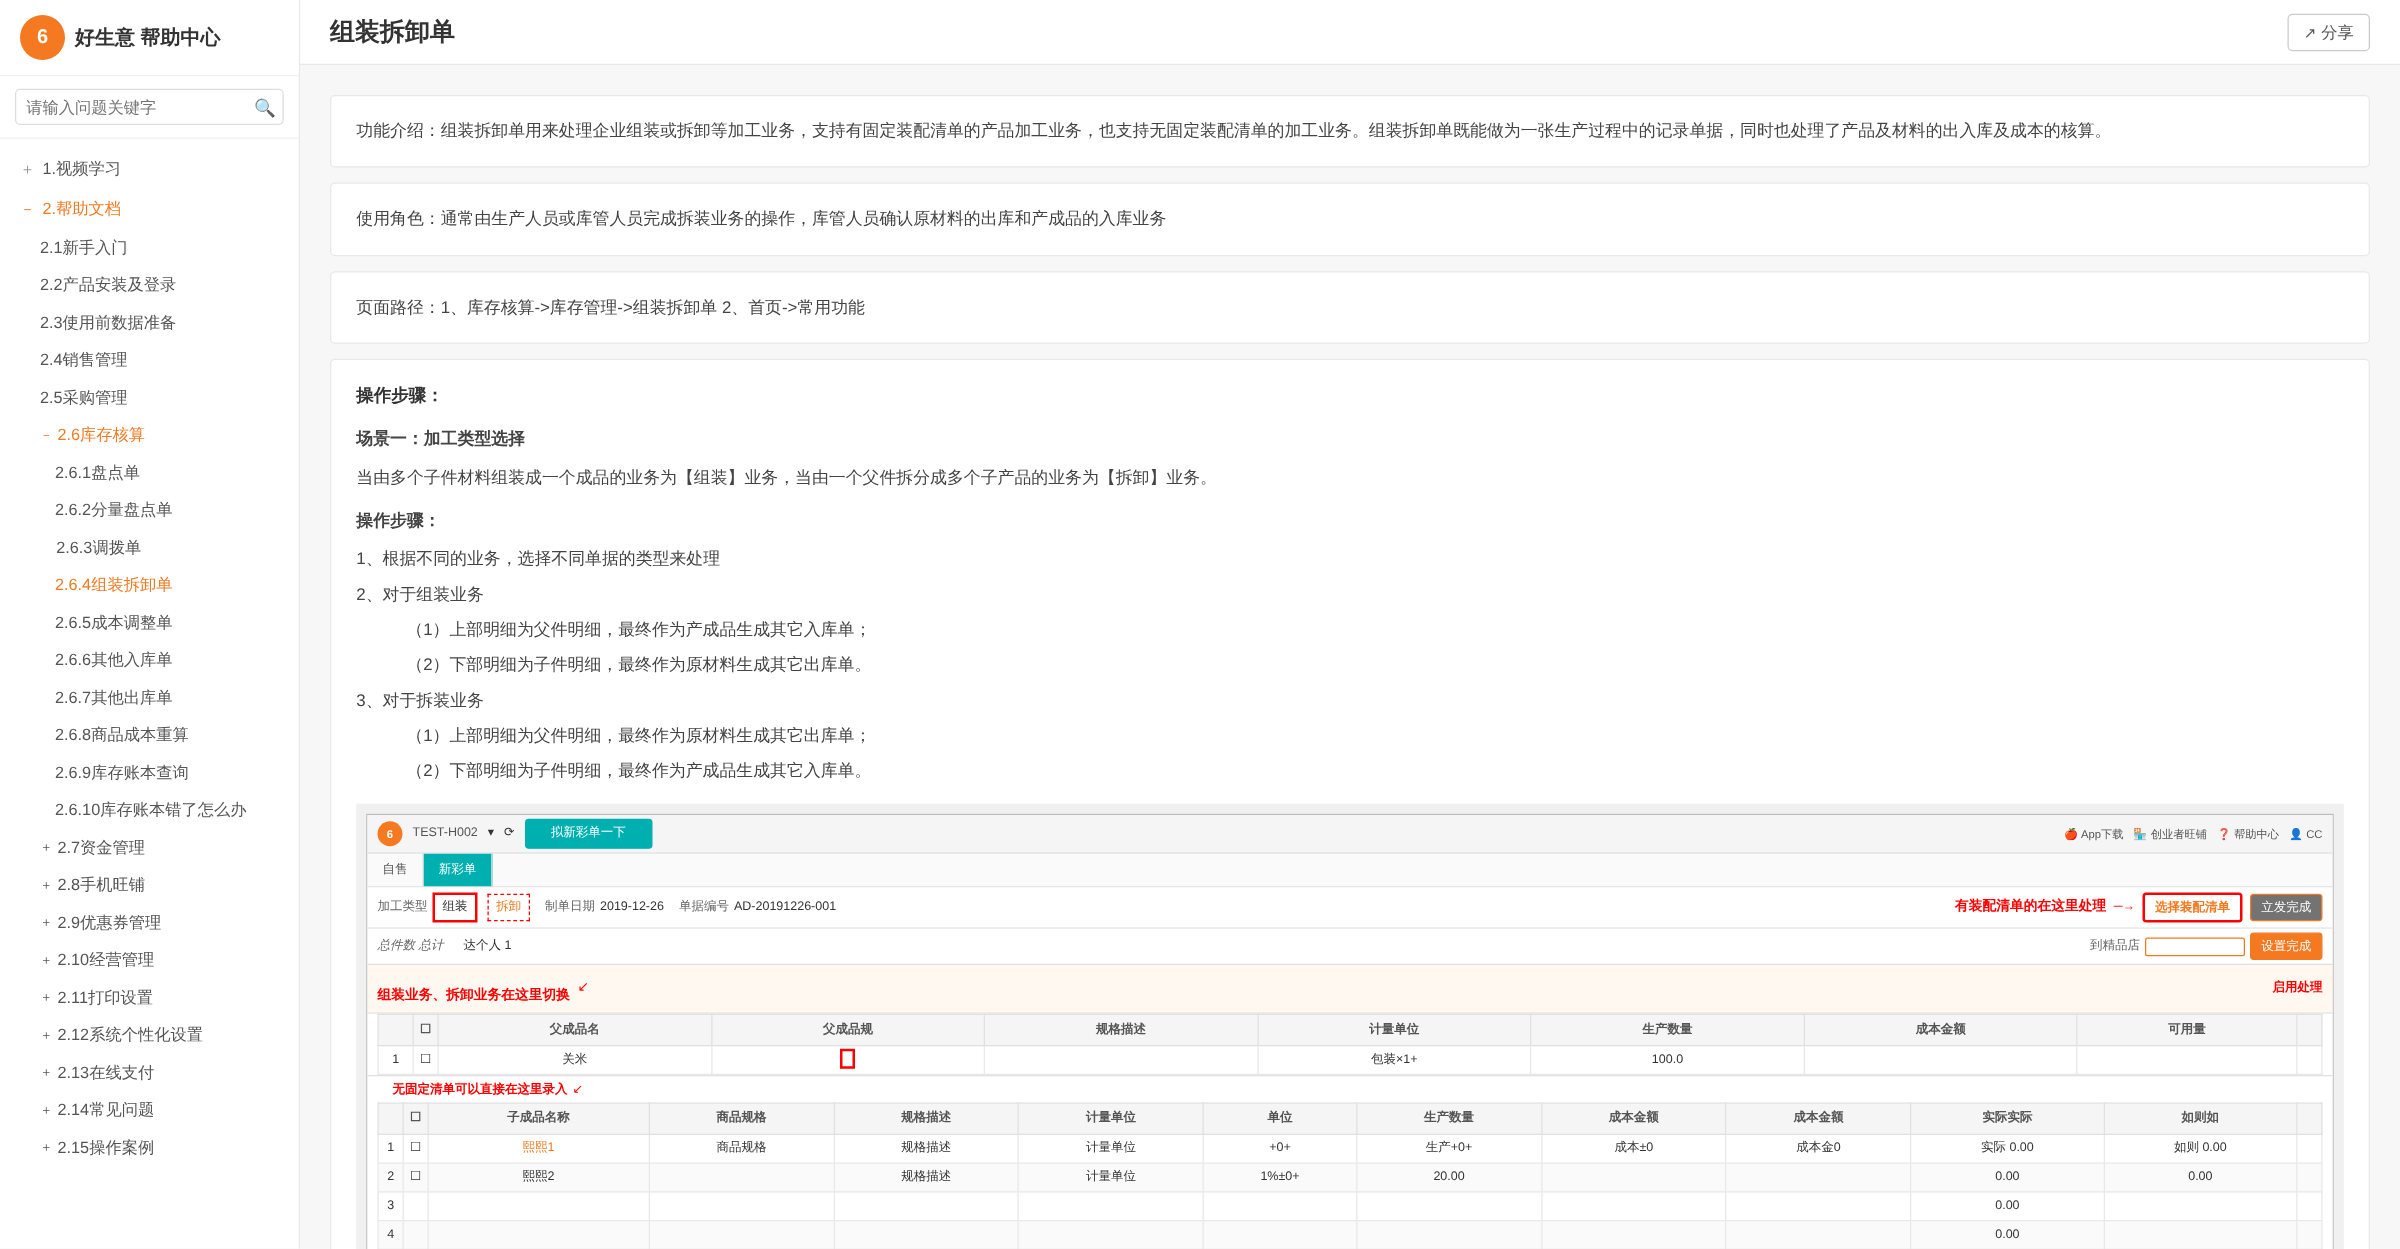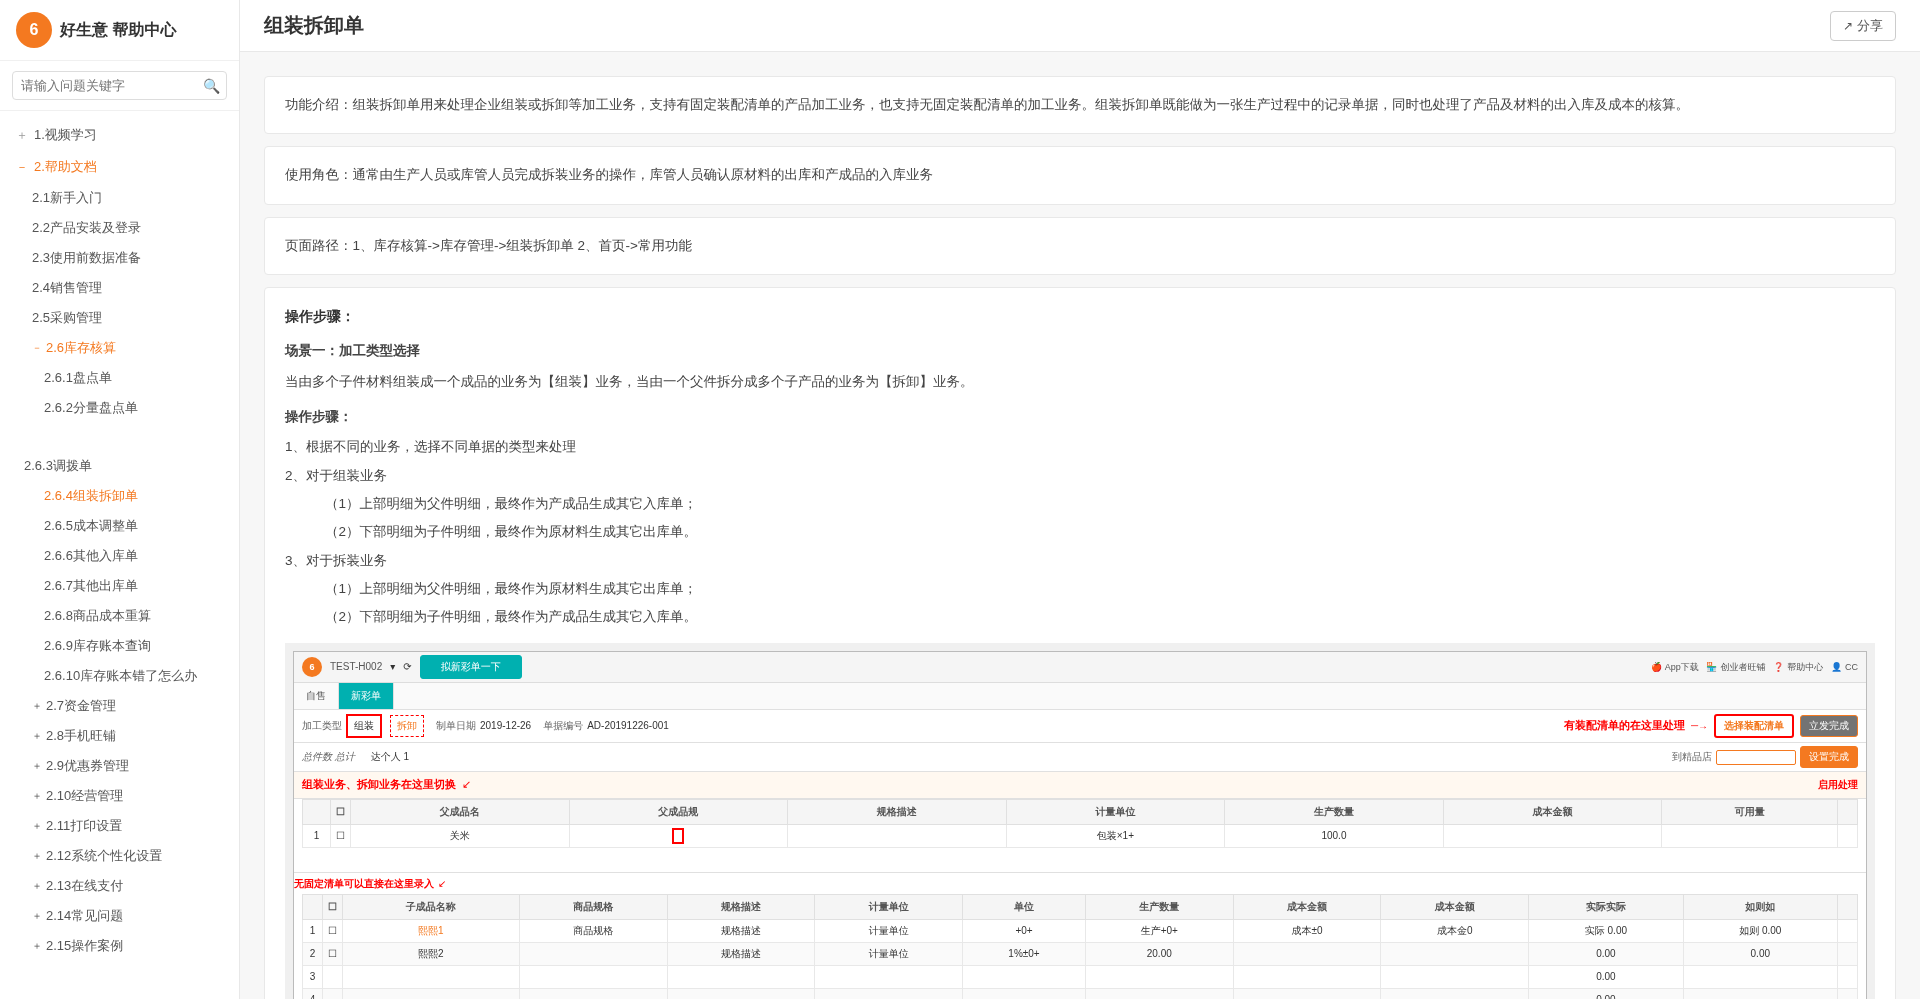--- a/index.html
+++ b/index.html
@@ -235,21 +235,21 @@
     <div class="nav-sub-item active" style="display:flex;align-items:center;gap:4px;">
       <span class="nav-icon" style="font-size:10px;color:#f47920;">－</span>
       <span style="color:#f47920;">2.6库存核算</span>
     </div>
     <div class="nav-sub-item" style="padding-left:44px;">
       <span>2.6.1盘点单</span>
     </div>
     <div class="nav-sub-item" style="padding-left:44px;">
       <span>2.6.2分量盘点单</span>
     </div>
-    <div class="nav-sub-item" style="padding-left:24px;margin-top:28px;">
+    <div class="nav-sub-item" style="padding-left:45px;">
       <span>2.6.3调拨单</span>
     </div>
     <div class="nav-sub-item active" style="padding-left:44px;color:#f47920;">
       <span>2.6.4组装拆卸单</span>
     </div>
     <div class="nav-sub-item" style="padding-left:44px;">
       <span>2.6.5成本调整单</span>
     </div>
     <div class="nav-sub-item" style="padding-left:44px;">
       <span>2.6.6其他入库单</span>
@@ -393,21 +393,21 @@
             <span style="font-size:10px;color:#666;font-style:italic;">总件数 总计</span>
             <span style="font-size:10px;color:#333;">达个人 1</span>
             <div style="margin-left:auto;display:flex;align-items:center;gap:4px;">
               <span style="font-size:10px;color:#666;">到精品店</span>
               <input type="text" style="border: 1px solid rgb(244, 121, 32); padding: 1px 4px; font-size: 10px; width: 80px; border-radius: 2px;">
               <button class="erp-btn" style="background:#f47920;color:#fff;border-color:#f47920;font-size:10px;">设置完成</button>
             </div>
           </div>
 
           <div style="background:#fff8f0;padding:3px 8px;border-bottom:1px solid #e0e0e0;display:flex;align-items:center;gap:6px;">
-            <span style="color:red;font-size:11px;font-weight:bold;">组装业务、拆卸业务在这里切换</span>
+            <span style="color:red;font-size:11px;font-weight:bold;margin-top:12px;">组装业务、拆卸业务在这里切换</span>
             <span style="color:red;">↙</span>
             <div style="margin-left:auto;position:relative;">
               <span style="color:red;font-size:10px;font-weight:bold;">启用处理</span>
             </div>
           </div>
 
           <div style="padding:0 8px;background:#fff;">
             <table class="erp-table" style="margin-bottom:0;">
               <thead>
                 <tr>
@@ -435,21 +435,21 @@
                   <td>包装×1+</td>
                   <td>100.0</td>
                   <td></td>
                   <td></td>
                   <td></td>
                 </tr>
               </tbody>
             </table>
           </div>
 
-          <div style="background:#fff;padding:2px 0 1px;border-top:1px solid #e0e0e0;display:flex;align-items:center;gap:4px;margin-top:24px;">
+          <div style="background:#fff;padding:2px 20px 1px;border-top:1px solid #e0e0e0;display:flex;align-items:center;gap:4px;">
             <span style="color:red;font-size:10px;font-weight:bold;">无固定清单可以直接在这里录入</span>
             <span style="color:red;font-size:10px;">↙</span>
           </div>
 
           <div style="padding:0 8px 4px;background:#fff;">
             <table class="erp-table">
               <thead>
                 <tr>
                   <th style="width:20px;"></th>
                   <th style="width:16px;">☐</th>

